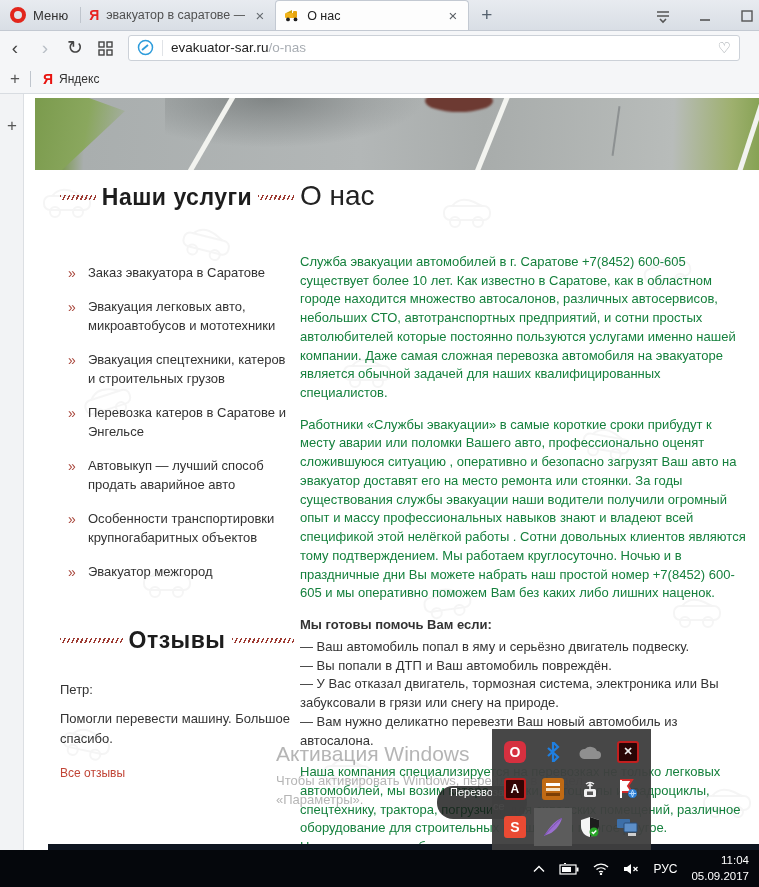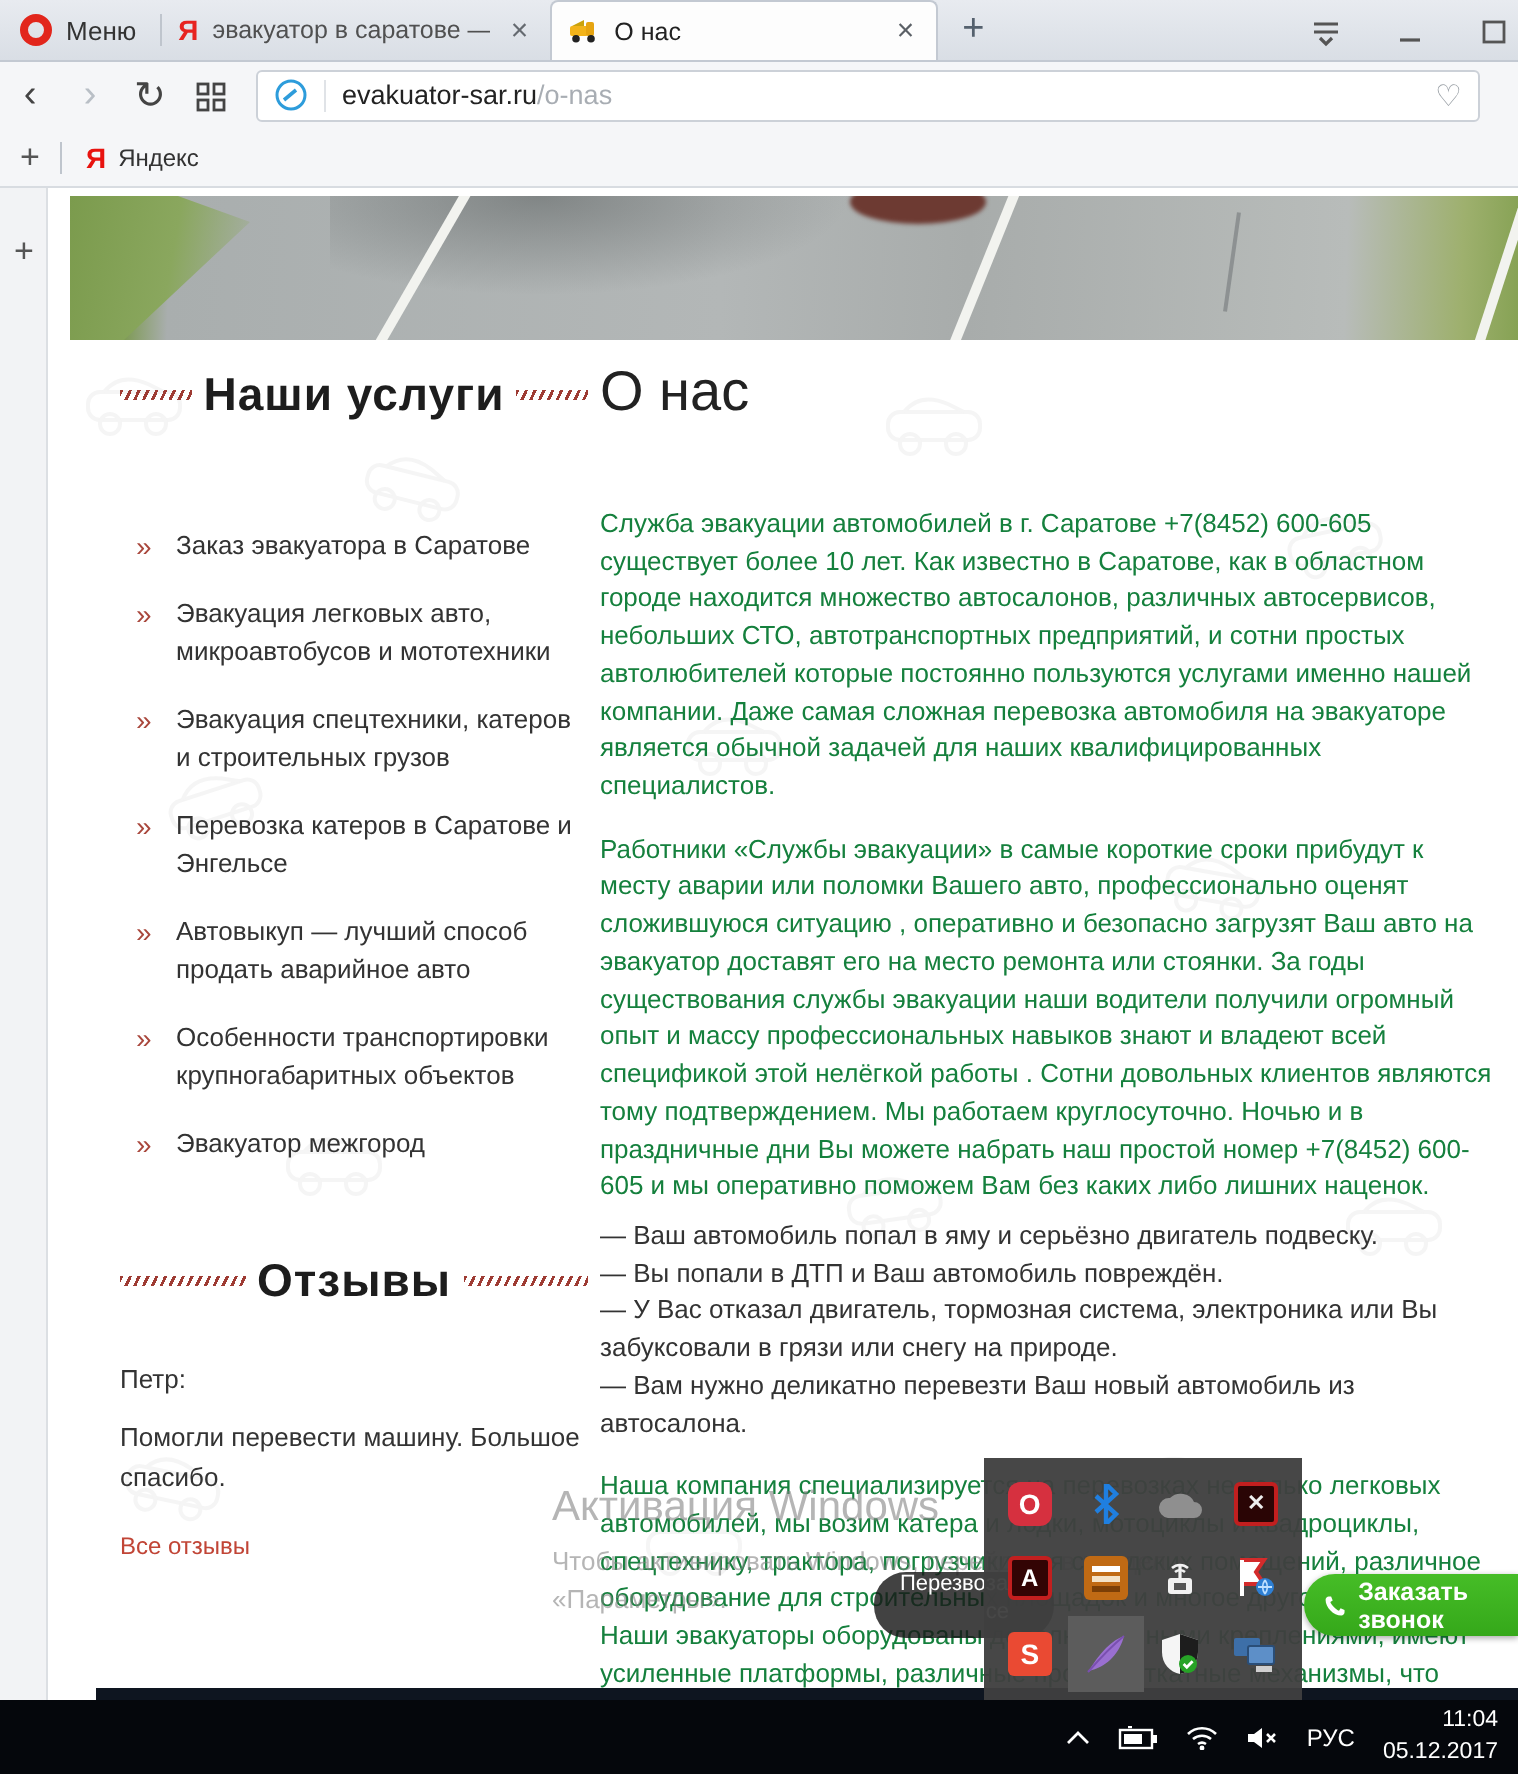--- a/index.html
+++ b/index.html
@@ -267,20 +267,21 @@
           <div class="rev-author">Петр:</div>
           <div class="rev-text">Помогли перевести машину. Большое спасибо.</div>
           <a class="all-reviews">Все отзывы</a>
         </div>
       </div>
 
       <div class="maincol">
         <h1>О нас</h1>
         <p class="first">Служба эвакуации автомобилей в г. Саратове +7(8452) 600-605 существует более 10 лет. Как известно в Саратове, как в областном городе находится множество автосалонов, различных автосервисов, небольших СТО, автотранспортных предприятий, и сотни простых автолюбителей которые постоянно пользуются услугами именно нашей компании. Даже самая сложная перевозка автомобиля на эвакуаторе является обычной задачей для наших квалифицированных специалистов.</p>
         <p>Работники «Службы эвакуации» в самые короткие сроки прибудут к месту аварии или поломки Вашего авто, профессионально оценят сложившуюся ситуацию , оперативно и безопасно загрузят Ваш авто на эвакуатор доставят его на место ремонта или стоянки. За годы существования службы эвакуации наши водители получили огромный опыт и массу профессиональных навыков знают и владеют всей спецификой этой нелёгкой работы . Сотни довольных клиентов являются тому подтверждением. Мы работаем круглосуточно. Ночью и в праздничные дни Вы можете набрать наш простой номер +7(8452) 600-605 и мы оперативно поможем Вам без каких либо лишних наценок.</p>
+        <div class="subhead">Мы готовы помочь Вам если:</div>
         <div class="dash-list">
 
         <div>— Ваш автомобиль попал в яму и серьёзно двигатель подвеску.</div>
             <div>— Вы попали в ДТП и Ваш автомобиль повреждён.</div>
             <div>— У Вас отказал двигатель, тормозная система, электроника или Вы забуксовали в грязи или снегу на природе.</div>
             <div>— Вам нужно деликатно перевезти Ваш новый автомобиль из автосалона.</div>
           </div>
         <p>Наша компания специализируется на перевозках не только легковых автомобилей, мы возим катера и лодки, мотоциклы и квадроциклы, спецтехнику, трактора, погрузчики для складских помещений, различное оборудование для строительных площадок и многое другое.
 Наши эвакуаторы оборудованы дополнительными креплениями, имеют усиленные платформы, различные противооткатные механизмы, что позволяет максимально правильно закрепить груз, полностью исключить его перемещение, обрыв и повреждение в процессе перевозки даже на самые дальние расстояния .</p>
 
@@ -292,26 +293,20 @@
     <div class="wmark">
       <div class="l1">Активация Windows</div>
       <div class="l2">Чтобы активировать Windows, перейдите в раздел</div>
       <div class="l3">«Параметры».</div>
     </div>
 
     <div class="cb-bubble">
       <span>Перезво</span>
       <span>за 28 се</span>
     </div>
-    <div class="cb-btn">
-      <svg width="14" height="14" viewBox="0 0 14 14">
-          <path d="M3 1 C2 1 1 2 1 3 C1 8 6 13 11 13 C12 13 13 12 13 11 L13 9.5 L10.5 8.5 L9.5 10 C7.5 9.3 4.7 6.5 4 4.5 L5.5 3.5 L4.5 1 Z" fill="#fff"></path>
-        </svg>
-      <span>Заказать звонок</span>
-    </div>
 
     <div class="traypop">
       <div class="tpi">
           <div class="glyph-ic" style="background:#d6303f;color:#fff;border-radius:6px;">O</div>
         </div>
       <div class="tpi">
           <svg width="14" height="20" viewBox="0 0 14 20">
             <path d="M7 0 L7 20 M7 0 L12 5 L2 14 M7 20 L12 15 L2 6" stroke="#1f7fe0" stroke-width="2.2" fill="none"></path>
           </svg>
         </div>
@@ -401,18 +396,18 @@
         </span>
       <span>
           <svg width="16" height="12" viewBox="0 0 16 12">
             <path d="M1 4 H4 L8 1 V11 L4 8 H1 Z" fill="#fff"></path>
             <path d="M10.5 4 L14.5 8 M14.5 4 L10.5 8" stroke="#fff" stroke-width="1.3"></path>
           </svg>
         </span>
       <span class="tb-lang">РУС</span>
       <span class="tb-clock">
         <span>11:04</span><br>
-        <span>05.12.2017</span>
+        <span>05.09.2017</span>
       </span>
     </div>
   </div>
 
 </div>
 
 </body></html>

